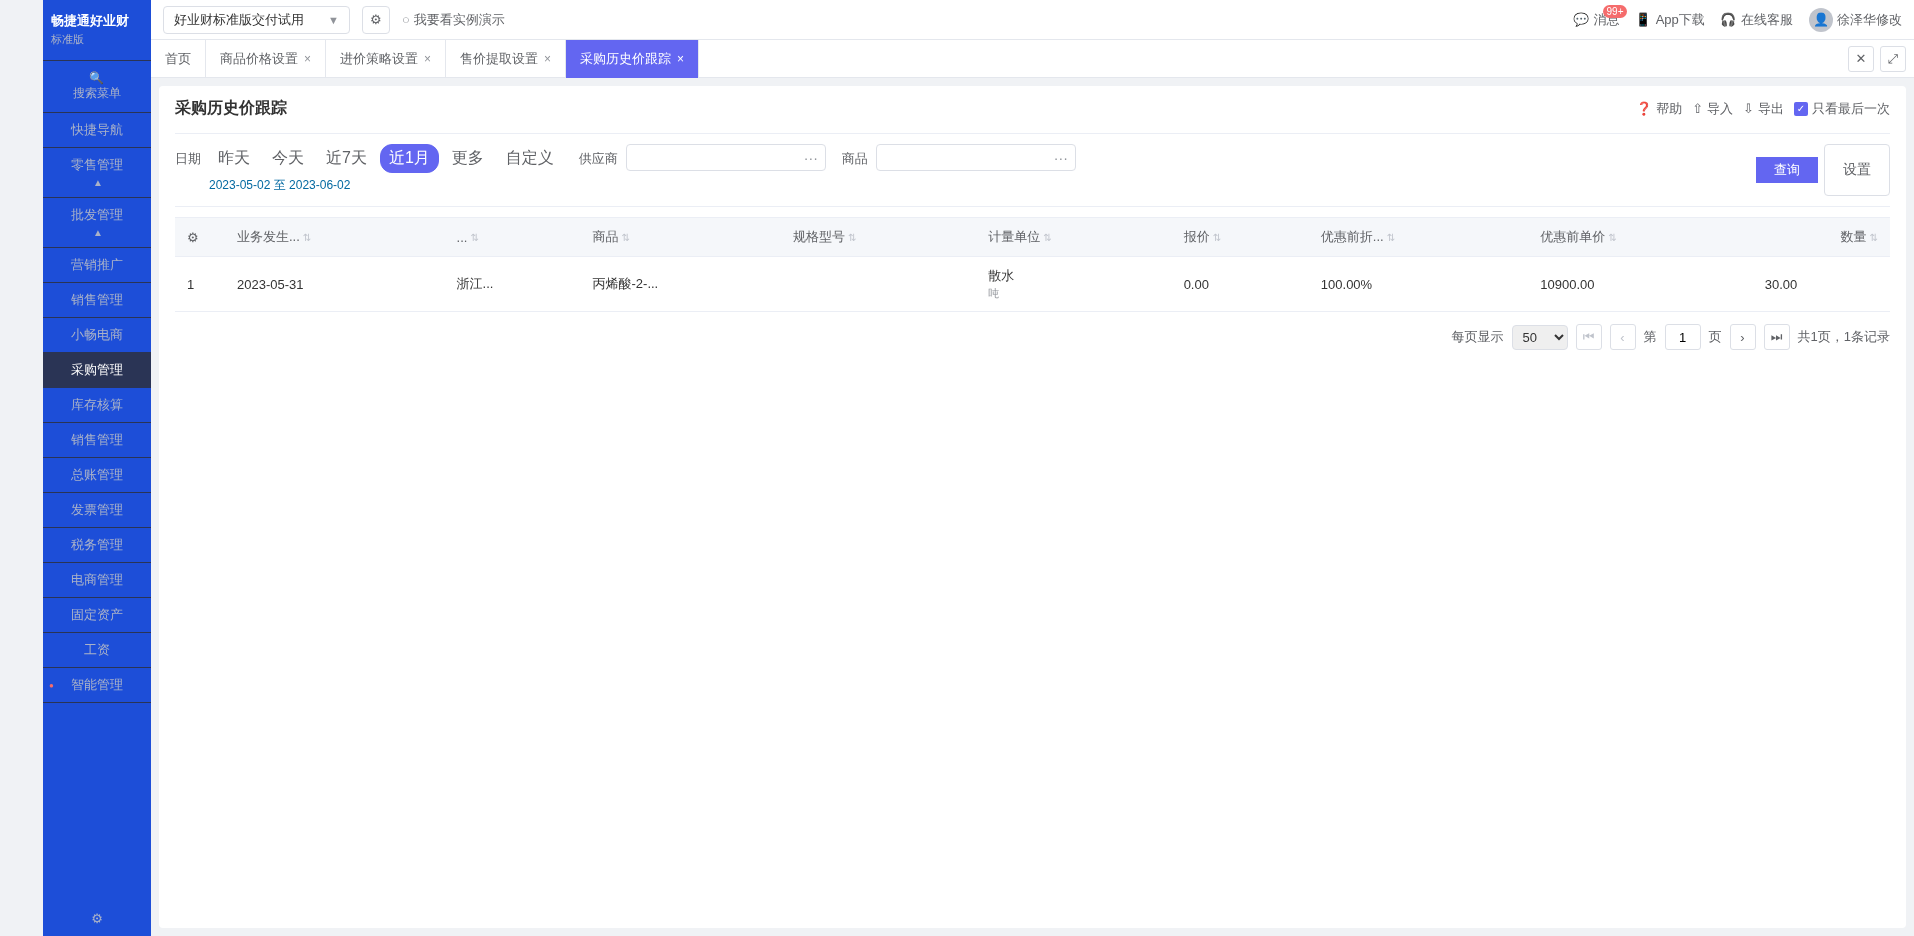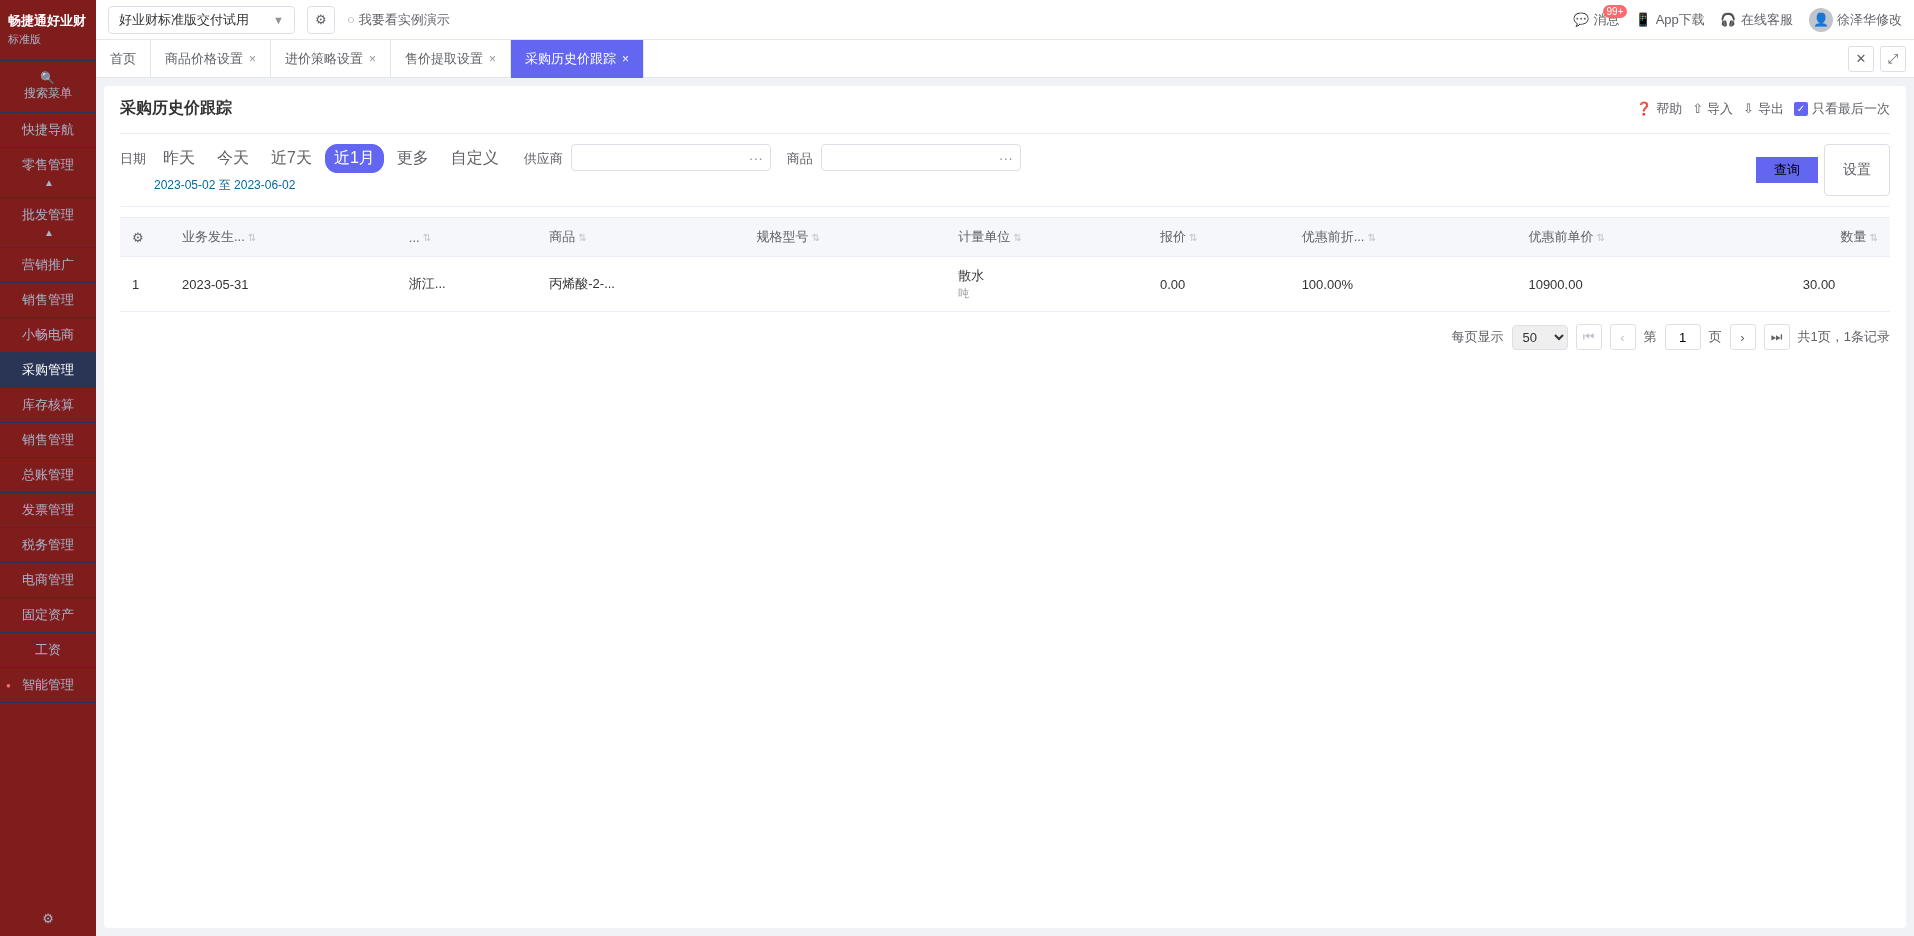--- a/index.html
+++ b/index.html
@@ -1,26 +1,27 @@
 <!DOCTYPE html>
 <html><head>
   <meta charset="utf-8">
   <style>
     * { box-sizing: border-box; margin: 0; padding: 0; font-family: 'Microsoft YaHei', Arial, sans-serif; font-size: 13px; }
     body { background: #f0f2f5; display: flex; height: 936px; overflow: hidden; }
 
     
     .sidebar {
-      width: 96px;
-      background: #7f1d1d;
+      width: 108px;
+      background: #1d4ed8;
       color: #aab2c8;
       display: flex;
       flex-direction: column;
       flex-shrink: 0;
       height: 100%;
+      margin-left: 43px;
     }
     .sidebar-logo {
       padding: 12px 8px;
       color: #fff;
       font-size: 12px;
       line-height: 1.4;
       border-bottom: 1px solid #2a3455;
       min-height: 52px;
       display: flex;
       align-items: center;
@@ -268,21 +269,21 @@
     }
     .filter-dots {
       position: absolute; right: 8px; color: #909399; font-size: 14px; cursor: pointer;
     }
     .filter-actions {
       margin-left: auto;
       display: flex; align-items: center; gap: 6px;
     }
     .btn-primary {
       background: #6366f1;
-      color: #000000;
+      color: #ffffff;
       border: none;
       border-radius: 0;
       padding: 4px 18px;
       cursor: pointer;
       font-size: 13px;
     }
     .btn-default {
       background: #fff;
       color: #606266;
       border: 1px solid #dcdfe6;
@@ -616,21 +617,21 @@
         <tr>
       <td>1</td>
       <td>2023-05-31</td>
       <td>浙江...</td>
       <td>丙烯酸-2-...</td>
       <td></td>
       <td>散水<br><span style="color:#909399;font-size:11px;">吨</span></td>
       <td>0.00</td>
       <td>100.00%</td>
       <td>10900.00</td>
-      <td style="text-align:center;">30.00</td>
+      <td style="text-align:left;">30.00</td>
     </tr>
           </tbody>
       </table>
 
       <div class="pagination-bar">
         <span>每页显示</span>
         <select class="per-page-select">
           <option>50</option>
           <option>10</option>
           <option>20</option>

